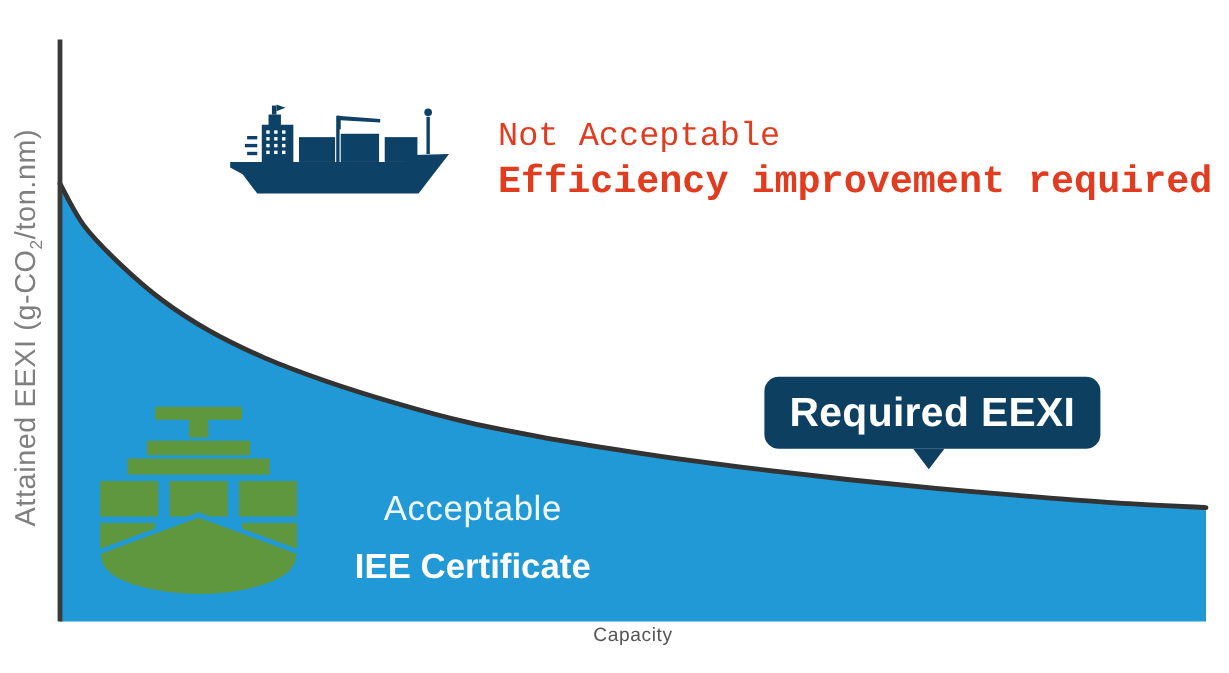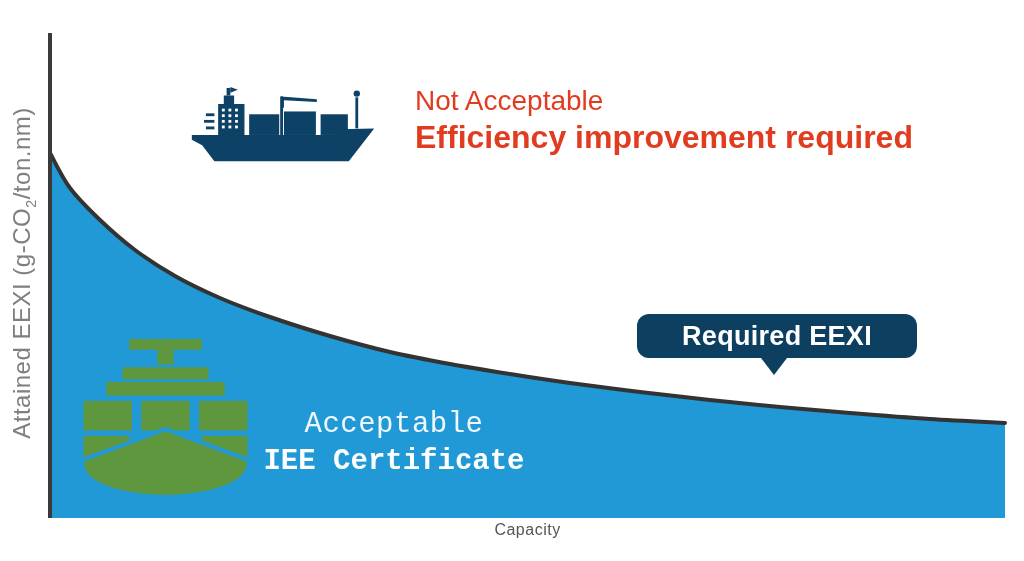--- a/index.html
+++ b/index.html
@@ -9,35 +9,35 @@
   .area{fill:var(--blue);}
   .curve{fill:none;stroke:var(--curve);stroke-width:4;stroke-linecap:round;}
   .axis{stroke:var(--axis);stroke-width:4;}
   .ylabel{position:absolute;left:-222px;top:258px;width:490px;height:30px;
           text-align:center;color:var(--label-gray);font-size:24px;letter-spacing:.5px;
           transform:rotate(-90deg);}
   .ylabel sub{font-size:.6em;}
   .ship-side{position:absolute;left:189px;top:85px;width:188px;height:83px;}
   .ship-side .navy{fill:var(--navy);}
   .ship-side .hole{fill:#ffffff;}
-  .na-block{position:absolute;left:415px;top:82px;line-height:37px;white-space:nowrap;}
+  .na-block{position:absolute;left:415px;top:96px;line-height:37px;white-space:nowrap;font-family:Liberation Mono, monospace;}
   .na-title{color:var(--red);font-size:28px;font-weight:500;}
   .na-sub{color:var(--red);font-size:32px;font-weight:800;}
-  .callout{position:absolute;left:637px;top:314px;width:280px;height:44px;
+  .callout{position:absolute;left:637px;top:314px;width:280px;height:60px;
            background:var(--navy-dark);border-radius:12px;display:flex;align-items:center;
-           justify-content:center;color:#fff;font-size:27px;font-weight:700;letter-spacing:.3px;}
+           justify-content:center;color:#fff;font-size:34px;font-weight:700;letter-spacing:.3px;}
   .callout .tail{position:absolute;left:124px;top:100%;width:0;height:0;
            border-left:13px solid transparent;border-right:13px solid transparent;
            border-top:17px solid var(--navy-dark);}
   .ship-front{position:absolute;left:78px;top:335px;width:175px;height:164px;}
   .ship-front .green{fill:var(--green);}
   .ship-front .hull{fill:var(--green);stroke:var(--blue);stroke-width:3;}
-  .ok-block{position:absolute;left:254px;top:408px;width:280px;text-align:center;font-family:Liberation Mono, monospace;}
+  .ok-block{position:absolute;left:254px;top:408px;width:280px;text-align:center;}
   .ok-title{color:rgba(255,255,255,.93);font-size:29px;font-weight:400;letter-spacing:.5px;}
-  .ok-sub{color:#ffffff;font-size:29px;font-weight:700;margin-top:4px;}
+  .ok-sub{color:#ffffff;font-size:29px;font-weight:700;margin-top:16px;}
   .xlabel{position:absolute;left:50px;top:521px;width:955px;text-align:center;
           color:var(--capacity-gray);font-size:16px;letter-spacing:.5px;}
 </style>
 </head>
 <body>
 
 <div class="stage">
 
   <svg class="plot" viewBox="0 0 1024 561" aria-hidden="true">
     <path class="area" d="M 50 153 C 53.333333333333336 158.83333333333334, 61.666666666666664 176.83333333333334, 70 188 C 78.33333333333333 199.16666666666666, 89.16666666666667 209.66666666666666, 100 220 C 110.83333333333333 230.33333333333334, 122.5 240.66666666666666, 135 250 C 147.5 259.3333333333333, 160.83333333333334 268, 175 276 C 189.16666666666666 284, 204.16666666666666 291.1666666666667, 220 298 C 235.83333333333334 304.8333333333333, 251.66666666666666 310.6666666666667, 270 317 C 288.3333333333333 323.3333333333333, 310 330.1666666666667, 330 336 C 350 341.8333333333333, 370 347.3333333333333, 390 352 C 410 356.6666666666667, 430 360.3333333333333, 450 364 C 470 367.6666666666667, 490 370.8333333333333, 510 374 C 530 377.1666666666667, 548.3333333333334 380, 570 383 C 591.6666666666666 386, 616.6666666666666 389.1666666666667, 640 392 C 663.3333333333334 394.8333333333333, 686.6666666666666 397.5, 710 400 C 733.3333333333334 402.5, 756.6666666666666 404.8333333333333, 780 407 C 803.3333333333334 409.1666666666667, 825 411, 850 413 C 875 415, 904.1666666666666 417.3333333333333, 930 419 C 955.8333333333334 420.6666666666667, 992.5 422.3333333333333, 1005 423 L 1005 518 L 50 518 Z"></path>

